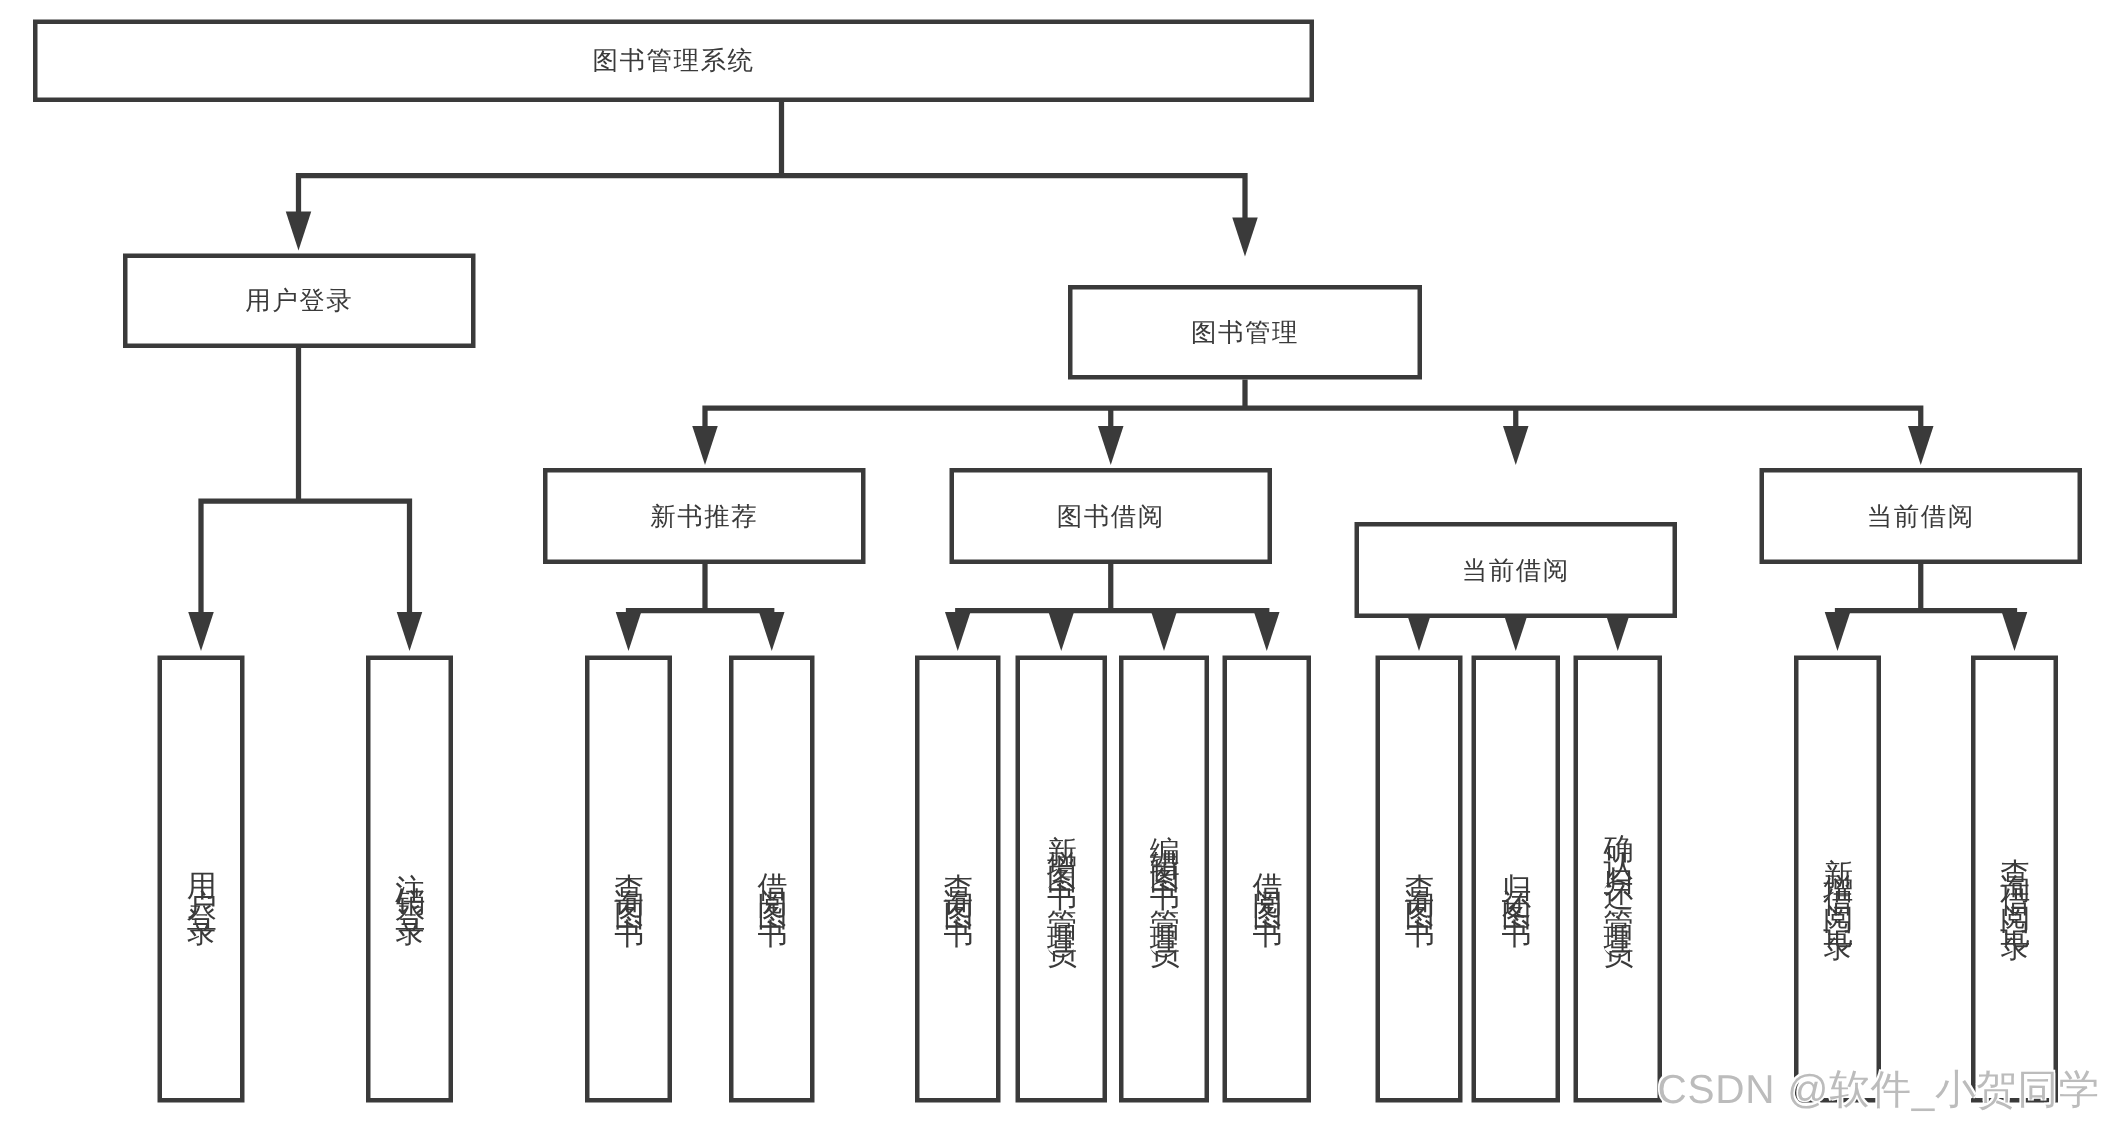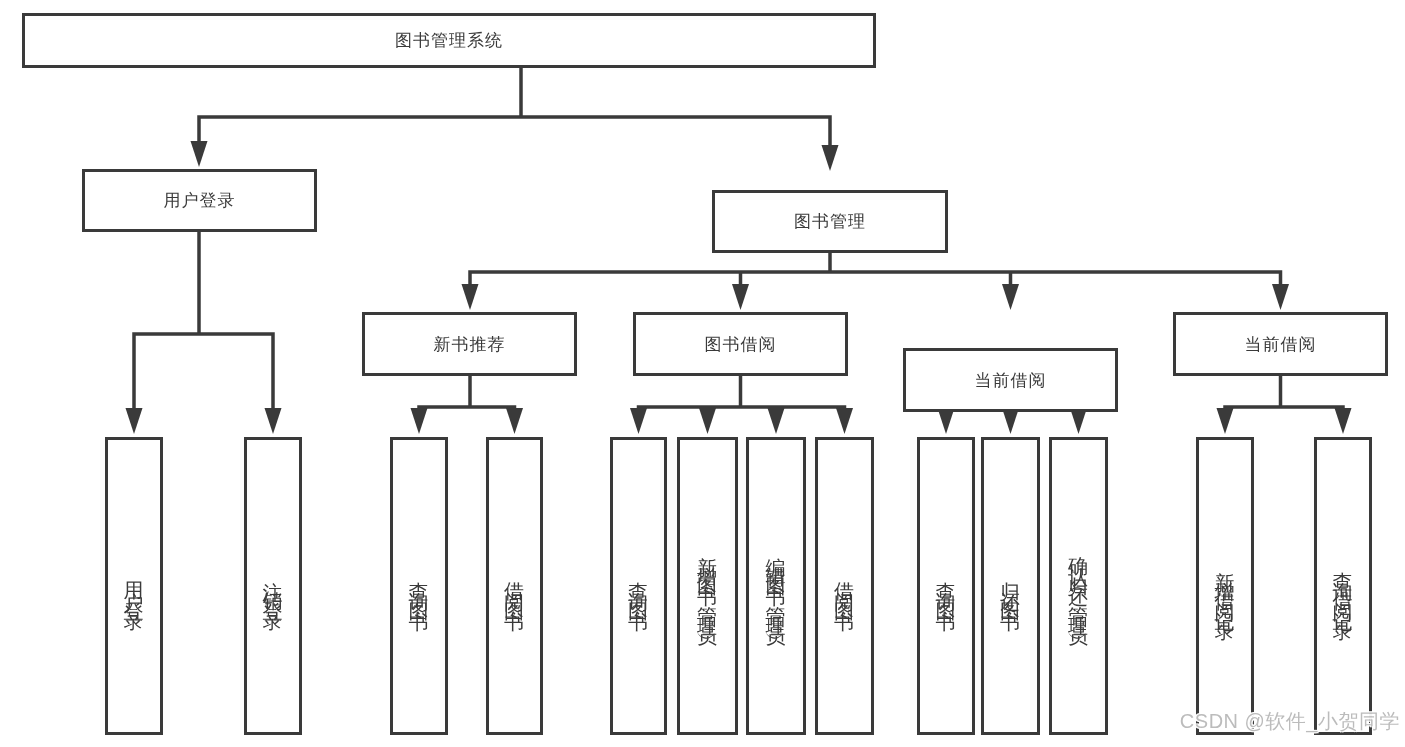--- a/index.html
+++ b/index.html
@@ -52,21 +52,21 @@
     letter-spacing: 10px;
     line-height: 1;
     color: #3a3a3a;
     max-height: 290px;
   }
   .watermark {
     position: absolute;
     right: 5px;
     top: 708px;
     z-index: 3;
-    font-size: 20px;
+    font-size: 27px;
     letter-spacing: 0.5px;
     color: #bcbcbc;
     text-shadow: 1px 1px 0 #ffffff, -1px -1px 0 #ffffff, 1px -1px 0 #ffffff, -1px 1px 0 #ffffff;
     white-space: nowrap;
   }
 </style>
 </head>
 <body>
 
 <div class="stage">

